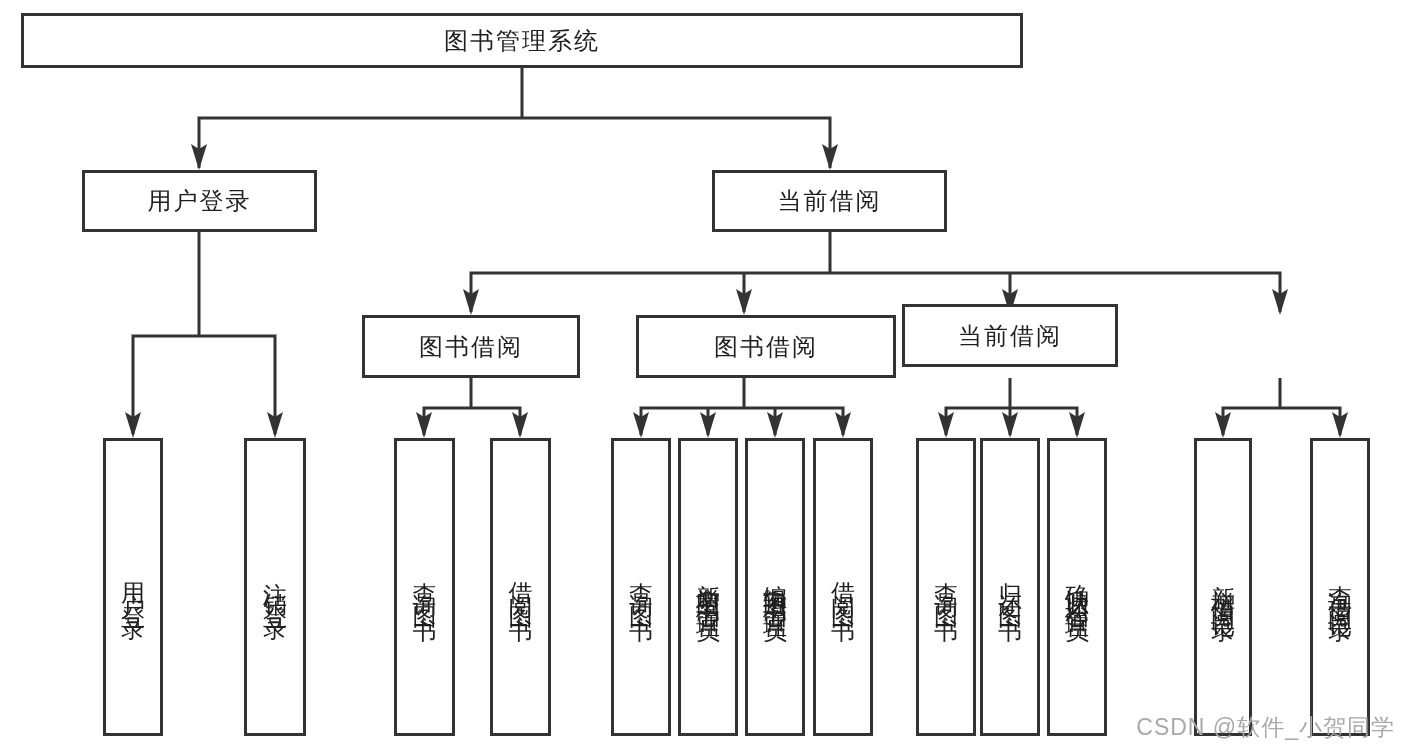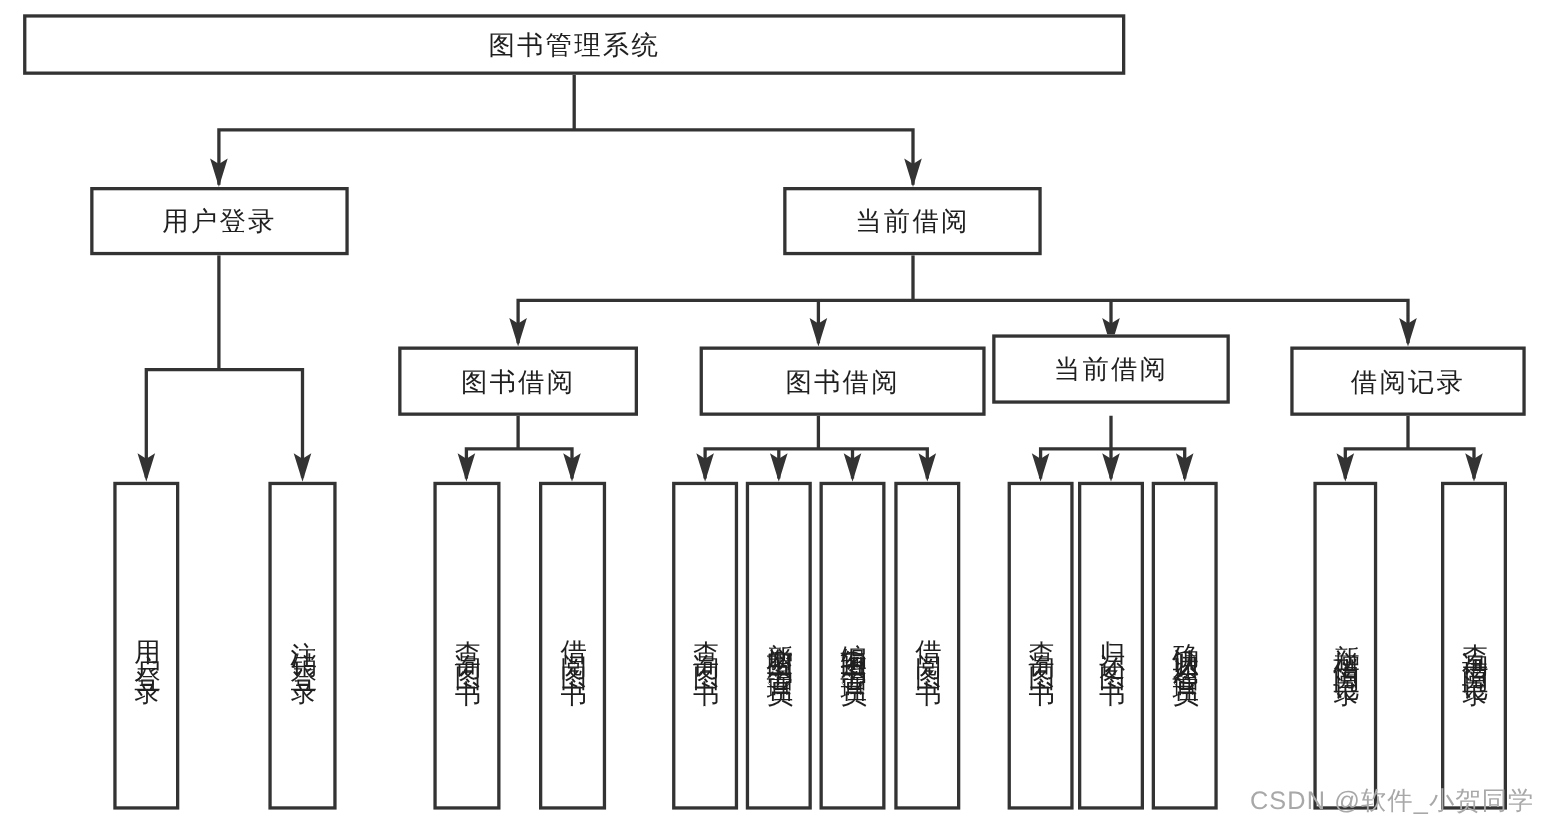--- a/index.html
+++ b/index.html
@@ -85,21 +85,20 @@
   </svg>
 
   <div class="box h" style="left:21px;top:13px;width:1002px;height:55px">图书管理系统</div>
 
   <div class="box h" style="left:82px;top:170px;width:235px;height:62px">用户登录</div>
   <div class="box h" style="left:712px;top:170px;width:235px;height:62px">当前借阅</div>
 
   <div class="box h" style="left:362px;top:315px;width:218px;height:63px">图书借阅</div>
   <div class="box h" style="left:636px;top:315px;width:260px;height:63px">图书借阅</div>
   <div class="box h" style="left:902px;top:304px;width:216px;height:63px">当前借阅</div>
-  <div class="box h" style="left:1173px;top:315px;width:214px;height:63px">借阅记录</div>
 
   <div class="box v" style="left:103px;top:438px;width:60px;height:298px">
     <span class="vtext v-short">用户登录</span>
   </div>
   <div class="box v" style="left:244px;top:438px;width:62px;height:298px">
     <span class="vtext v-short">注销登录</span>
   </div>
 
   <div class="box v" style="left:394px;top:438px;width:61px;height:298px">
     <span class="vtext v-short">查询图书</span>

